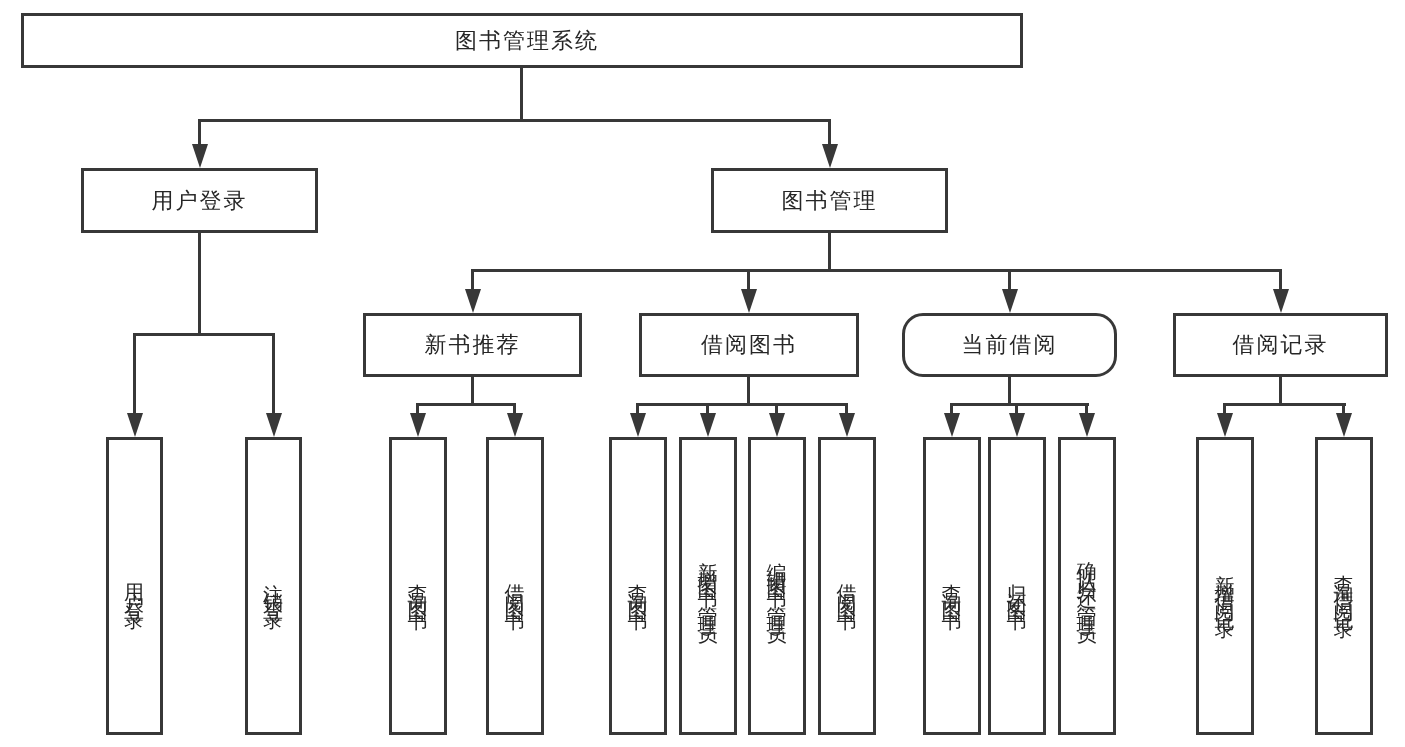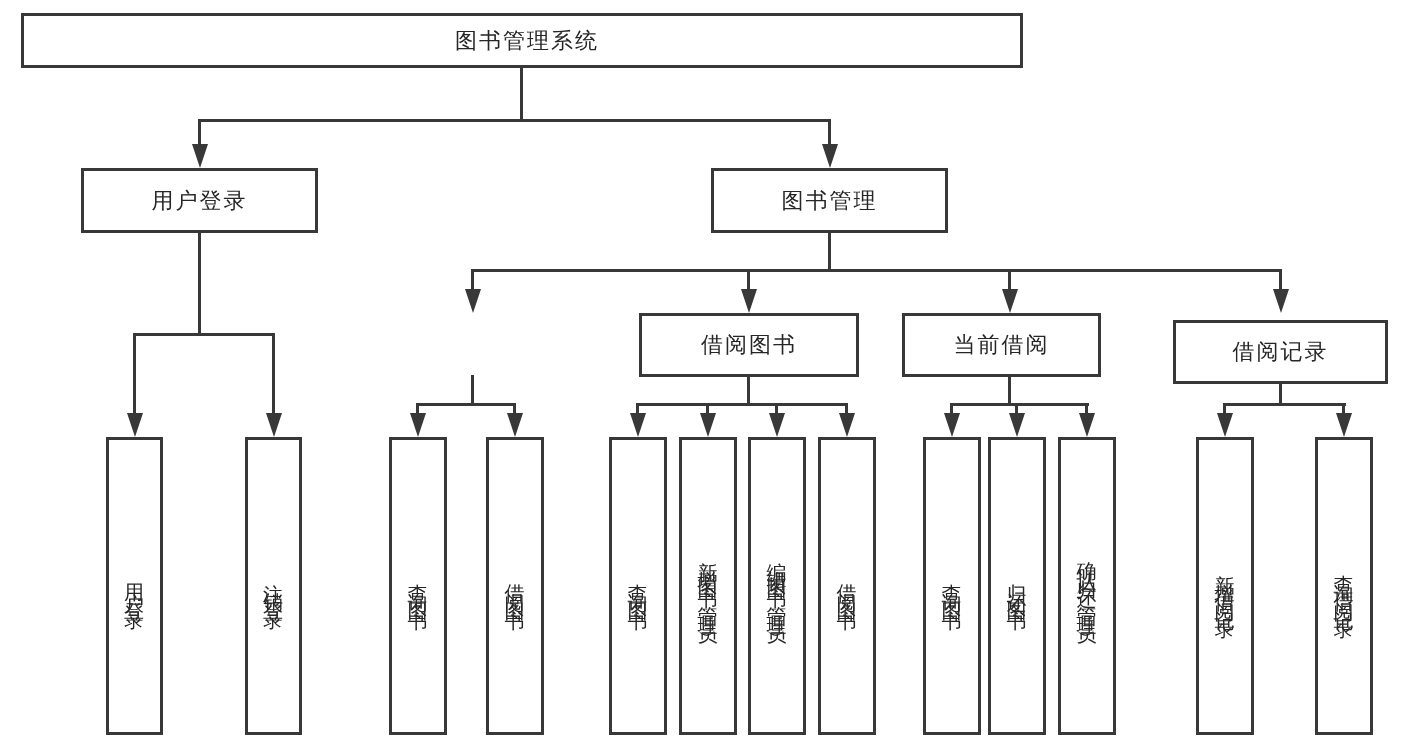--- a/index.html
+++ b/index.html
@@ -87,27 +87,30 @@
     <span>图书管理系统</span>
   </div>
 
   <div class="box hbox" style="left:81px;top:168px;width:237px;height:65px;">
     <span>用户登录</span>
   </div>
   <div class="box hbox" style="left:711px;top:168px;width:237px;height:65px;">
     <span>图书管理</span>
   </div>
 
+  <div class="box hbox" style="left:363px;top:313px;width:219px;height:64px;">
+    <span>新书推荐</span>
+  </div>
   <div class="box hbox" style="left:639px;top:313px;width:220px;height:64px;">
     <span>借阅图书</span>
   </div>
-  <div class="box hbox" style="left:902px;top:313px;width:199px;height:64px;">
+  <div class="box hbox" style="left:902px;top:313px;width:215px;height:64px;border-radius:21px;">
     <span>当前借阅</span>
   </div>
-  <div class="box hbox" style="left:1173px;top:313px;width:215px;height:64px;margin-top:7px;">
+  <div class="box hbox" style="left:1173px;top:313px;width:215px;height:64px;">
     <span>借阅记录</span>
   </div>
 
   <div class="box vbox" style="left:106px;top:437px;width:57px;height:298px;">
     <span>用户登录</span>
   </div>
   <div class="box vbox" style="left:245px;top:437px;width:57px;height:298px;">
     <span>注销登录</span>
   </div>
 

